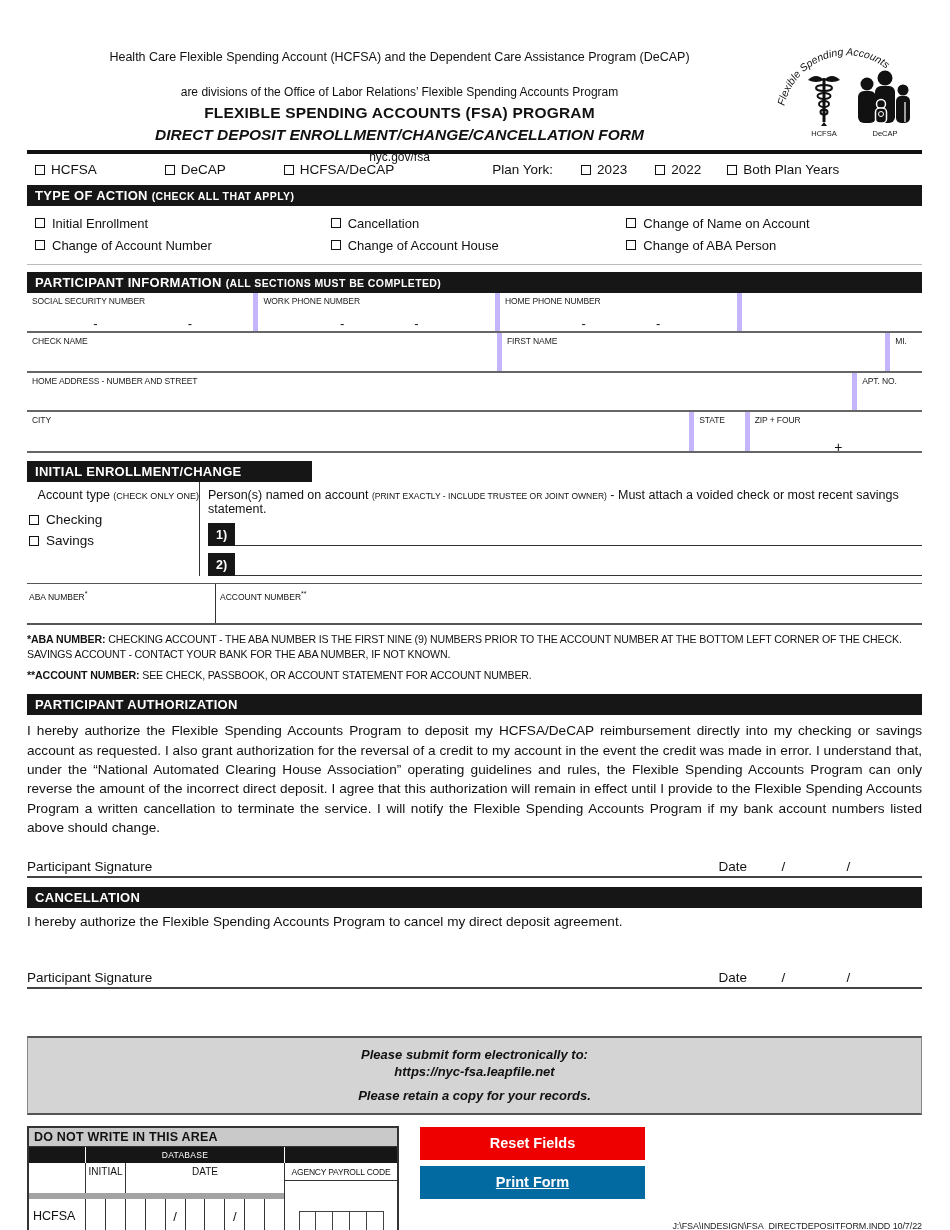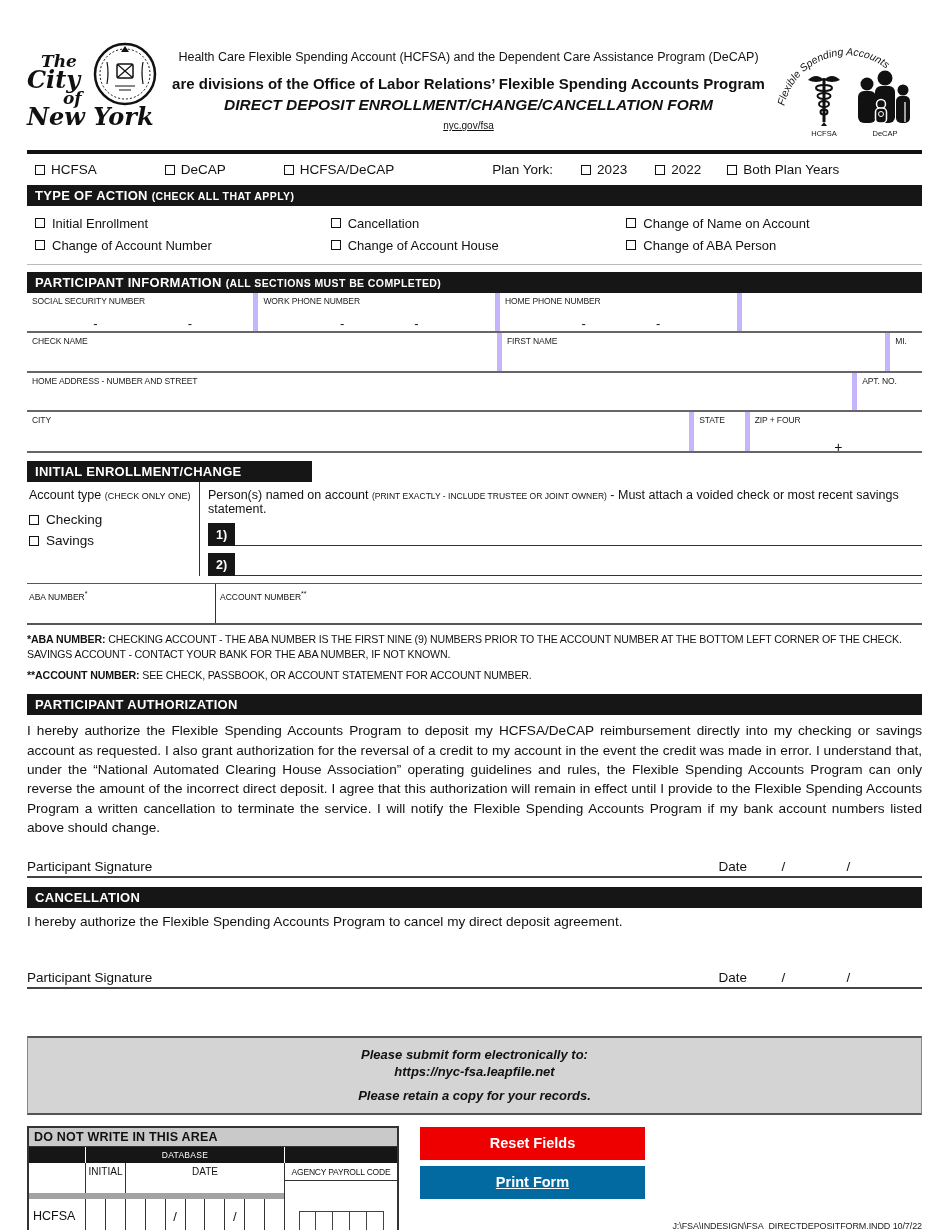--- a/index.html
+++ b/index.html
@@ -14,24 +14,24 @@
   .hdr { display:flex; align-items:flex-start; height:108px; }
   .hdr-left { width:138px; position:relative; height:100px; flex:none; }
   .citytext { position:absolute; left:0; top:12px; font-family:"DejaVu Serif", serif; font-style:italic; font-weight:bold; line-height:0.9; z-index:2; }
   .citytext .t1{ font-size:17px; margin-left:14px; }
   .citytext .t2{ font-size:24px; }
   .citytext .t3{ font-size:17px; margin-left:36px; }
   .citytext .t4{ font-size:24px; }
   .seal { position:absolute; right:8px; top:0; }
   .hdr-center { flex:1; text-align:center; padding-top:8px; }
   .hc-l1 { font-size:12.5px; }
-  .hc-l2 { font-size:15px; margin-top:11px;font-weight:bold; }
+  .hc-l2 { font-size:12px; margin-top:21px; }
   .hc-t1 { font-size:15.5px; font-weight:bold; margin-top:5px; letter-spacing:0.2px; }
   .hc-t2 { font-size:15.5px; font-weight:bold; font-style:italic; margin-top:4px; }
-  .hc-url { font-size:10px; margin-top:6px;text-decoration:underline; }
+  .hc-url { font-size:12px; margin-top:6px; }
   .hdr-right { width:150px; flex:none; position:relative; height:100px; }
 
   .blackline { height:4px; background:#111; margin-top:0; }
 
   
   .planrow { display:flex; align-items:center; height:31px; font-size:13.5px; }
   .cb { display:inline-block; width:10px; height:10px; border:1.6px solid #111; background:#fff; flex:none; }
   .planrow .item { display:flex; align-items:center; gap:6px; }
   .p-hcfsa{ margin-left:8px; } .p-decap{ margin-left:68px; } .p-both-prog{ margin-left:58px; }
   .p-ylabel{ margin-left:98px; } .p-2023{ margin-left:28px; } .p-2022{ margin-left:28px; }
@@ -53,21 +53,21 @@
   .fcell { position:relative; padding:3px 0 0 5px; }
   .fcell + .fcell { border-left:5px solid #c4b5fd; }
   .lab { font-size:8.5px; letter-spacing:-0.1px; color:#1a1a1a; white-space:nowrap; }
   .dashline { display:flex; justify-content:center; gap:90px; font-size:13px; margin-top:10px; }
   .dashline.ph { gap:70px; }
   .pluscell { text-align:center; font-size:14px; margin-top:14px; }
 
   
   .ie-bar { width:285px; margin-top:8px; }
   .ie-body { display:flex; }
-  .ie-left { width:173px; flex:none; border-right:1px solid #333; padding:6px 0 6px 2px; }
+  .ie-left { width:173px; flex:none; border-right:1px solid #333; padding:6px 0 6px 2px;text-align:right; }
   .ie-left .atype { font-size:12.5px; }
   .ie-left .atype .sub { font-size:9px; }
   .ie-opt { display:flex; align-items:center; gap:7px; font-size:13.5px; margin-top:10px; }
   .ie-opt.second { margin-top:6px; }
   .ie-right { flex:1; padding:6px 0 0 8px; }
   .persons { font-size:12.5px; }
   .persons .sub { font-size:8.5px; }
   .numline { display:flex; align-items:flex-end; margin-top:7px; }
   .numbox { background:#161616; color:#fff; font-weight:bold; font-size:12.5px; width:27px; height:23px; display:flex; align-items:center; justify-content:center; flex:none; }
   .numrule { flex:1; border-bottom:1px solid #333; height:23px; }
@@ -133,43 +133,24 @@
   .filepath { text-align:right; font-size:9px; color:#222; margin-top:22px; letter-spacing:-0.1px; }
 
   svg text { font-family:"Liberation Sans", sans-serif; }
 </style>
 </head>
 <body>
 
 <div class="page">
 
   <div class="hdr">
-    <div class="hdr-left">
-      <div class="citytext">
-        <div class="t1">The</div>
-        <div class="t2">City</div>
-        <div class="t3">of</div>
-        <div class="t4">New York</div>
-      </div>
-      <div class="seal">
-        <svg width="64" height="64" viewBox="0 0 64 64">
-          <circle cx="32" cy="32" r="30" fill="none" stroke="#111" stroke-width="2.5"></circle>
-          <circle cx="32" cy="32" r="25" fill="none" stroke="#111" stroke-width="1" stroke-dasharray="2,2"></circle>
-          <path d="M32 4 l4 6 h-8 z" fill="#111"></path>
-          <rect x="24" y="22" width="16" height="14" rx="2" fill="none" stroke="#111" stroke-width="1.5"></rect>
-          <line x1="24" y1="22" x2="40" y2="36" stroke="#111" stroke-width="1.2"></line>
-          <line x1="40" y1="22" x2="24" y2="36" stroke="#111" stroke-width="1.2"></line>
-          <path d="M14 20 q2 10 0 22 M50 20 q-2 10 0 22" fill="none" stroke="#111" stroke-width="1.2"></path>
-          <path d="M22 44 h20 M26 48 h12" stroke="#111" stroke-width="1.2"></path>
-        </svg>
-      </div>
-    </div>
     <div class="hdr-center">
       <div class="hc-l1">Health Care Flexible Spending Account (HCFSA) and the Dependent Care Assistance Program (DeCAP)</div>
       <div class="hc-l2">are divisions of the Office of Labor Relations’ Flexible Spending Accounts Program</div>
+      <div class="hc-t1">FLEXIBLE SPENDING ACCOUNTS (FSA) PROGRAM</div>
       <div class="hc-t2">DIRECT DEPOSIT ENROLLMENT/CHANGE/CANCELLATION FORM</div>
       <div class="hc-url">nyc.gov/fsa</div>
     </div>
     <div class="hdr-right">
       <svg width="150" height="100" viewBox="0 0 150 100">
         <defs>
             <path id="arcp" d="M 12 66 A 64 64 0 0 1 138 66" fill="none"></path>
           </defs>
         <text font-size="10.5" font-style="italic" fill="#111"><textPath href="#arcp" startOffset="2">Flexible Spending Accounts</textPath></text>
         <g>

